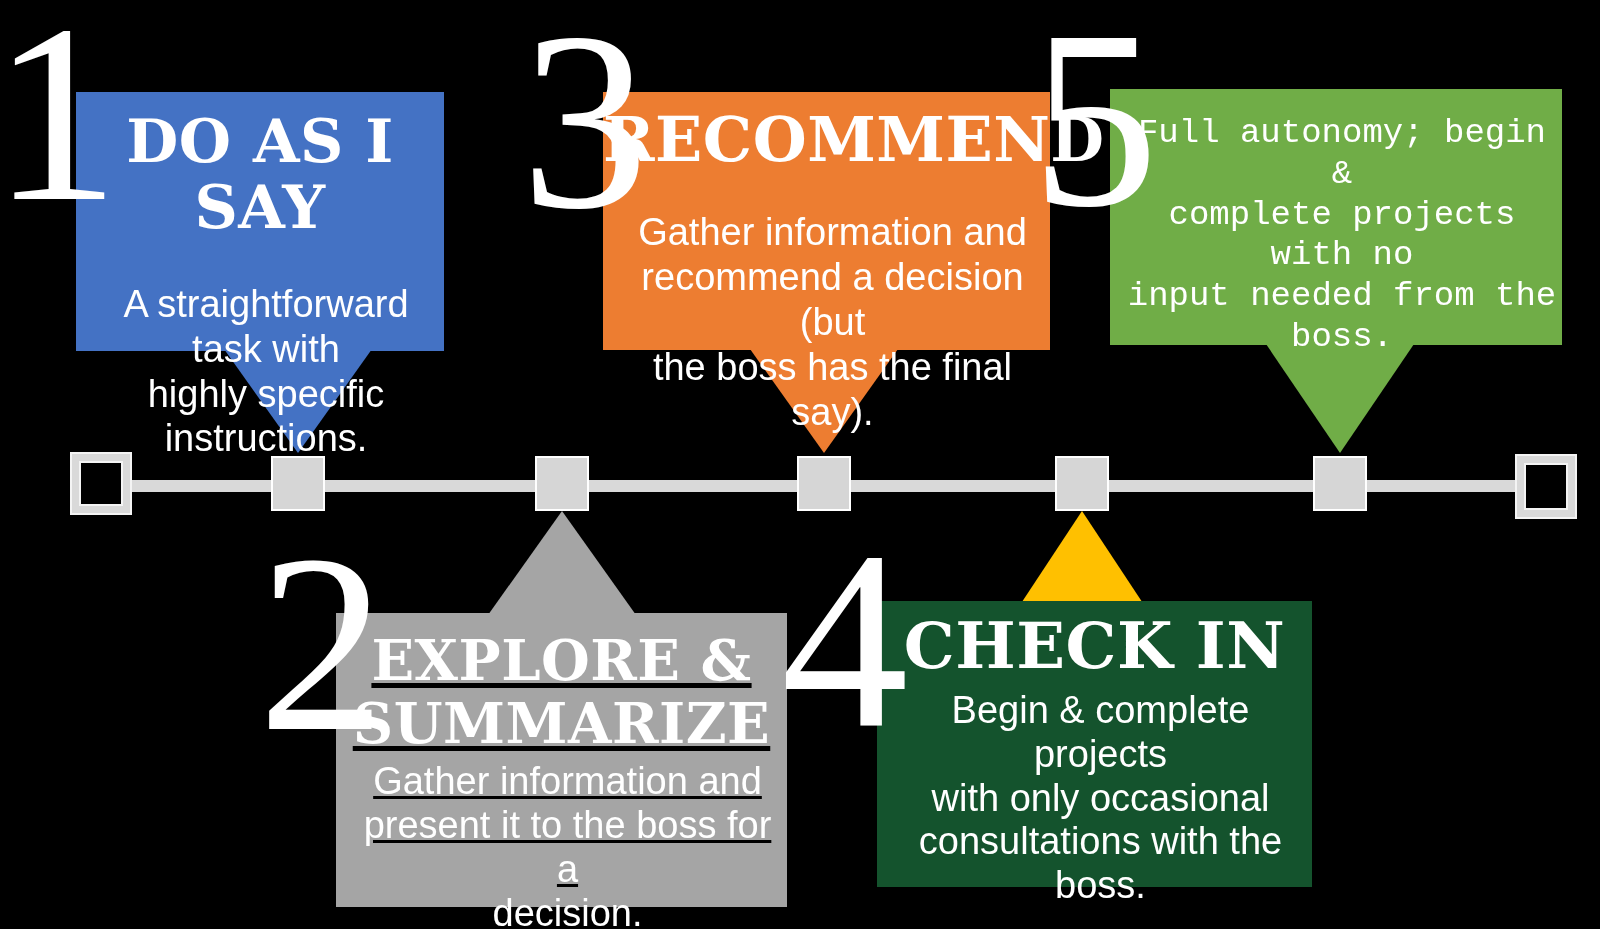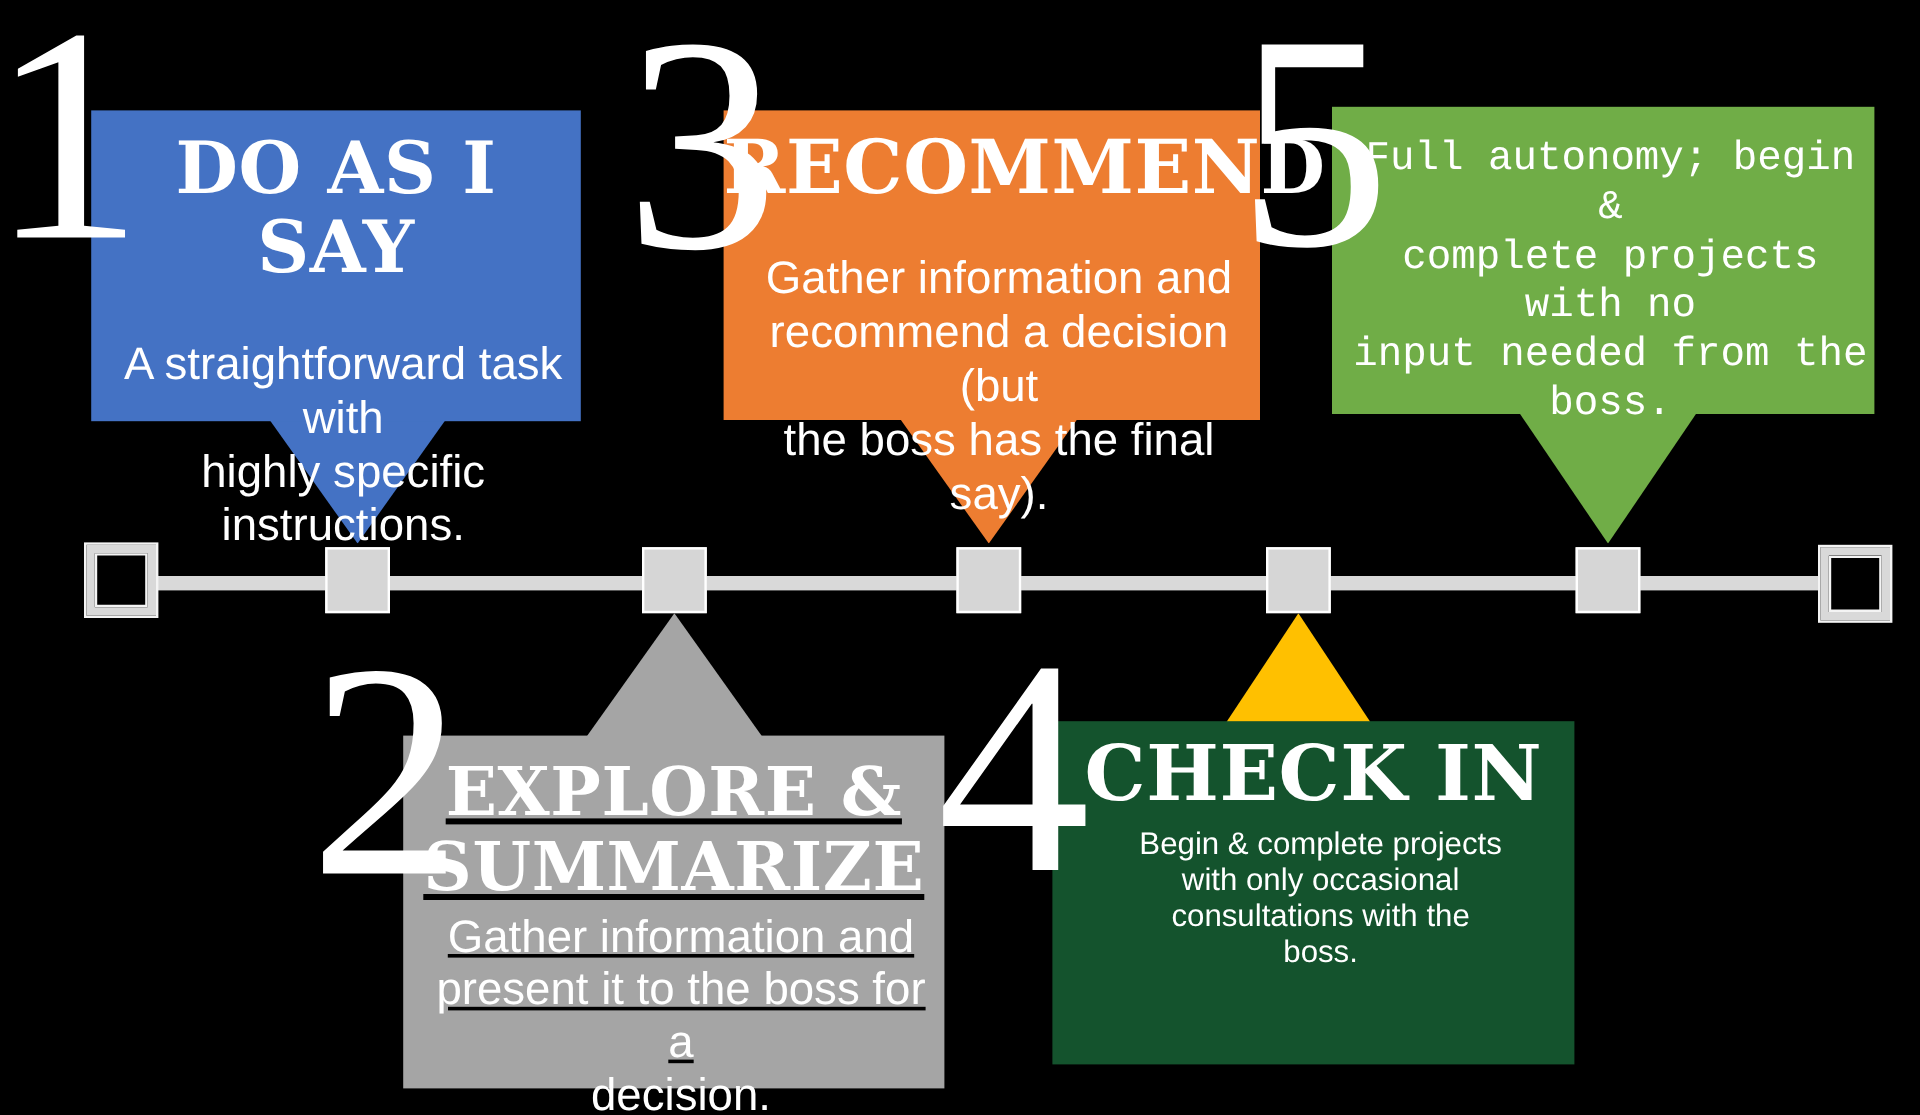--- a/index.html
+++ b/index.html
@@ -21,39 +21,39 @@
   
   .bubble{position:absolute;box-sizing:border-box;z-index:2;text-align:center;}
   .tail{position:absolute;z-index:2;}
   .tail.down{clip-path:polygon(0 0,100% 0,50% 100%);}
   .tail.up{clip-path:polygon(50% 0,100% 100%,0 100%);}
 
   .title{color:#FFFFFF;font-family:"DejaVu Serif","Liberation Serif",serif;font-weight:700;
          white-space:pre-line;line-height:1.1;letter-spacing:.5px;}
   .body{color:#FFFFFF;white-space:pre-line;margin-left:12px;}
 
-  .c1 .bubble{left:76px;top:92px;width:408px;height:259px;background:#4472C4;}
+  .c1 .bubble{left:76px;top:92px;width:368px;height:259px;background:#4472C4;}
   .c1 .tail{left:224px;top:349px;width:148px;height:104px;background:#4472C4;}
   .c1 .title{font-size:60px;padding-top:16px;}
   .c1 .body{font-size:38px;line-height:1.18;margin-top:42px;}
 
   .c2 .bubble{left:336px;top:613px;width:451px;height:294px;background:#A5A5A5;text-decoration:underline;}
   .c2 .tail{left:488px;top:511px;width:148px;height:104px;background:#A5A5A5;}
   .c2 .title{font-size:56px;padding-top:16px;line-height:1.12;}
   .c2 .body{font-size:38px;line-height:1.15;margin-top:6px;}
 
   .c3 .bubble{left:603px;top:92px;width:447px;height:258px;background:#ED7D31;}
   .c3 .tail{left:750px;top:349px;width:148px;height:104px;background:#ED7D31;}
   .c3 .title{font-size:62px;padding-top:14px;}
   .c3 .body{font-size:38px;line-height:1.18;margin-top:36px;}
 
   .c4 .bubble{left:877px;top:601px;width:435px;height:286px;background:#14532d;}
   .c4 .tail{left:1008px;top:511px;width:148px;height:112px;background:#FFC000;}
   .c4 .title{font-size:64px;padding-top:10px;}
-  .c4 .body{font-size:26px;line-height:1.15;margin-top:8px;}
+  .c4 .body{font-size:38px;line-height:1.15;margin-top:8px;}
 
   .c5 .bubble{left:1110px;top:89px;width:452px;height:256px;background:#70AD47;}
   .c5 .tail{left:1266px;top:344px;width:148px;height:109px;background:#70AD47;}
   .c5 .title{font-size:40px;padding-top:20px;}
   .c5 .body{font-size:34px;line-height:1.2;margin-top:24px;font-family:Liberation Mono, monospace;}
 
   
   .numeral{position:absolute;color:#FFFFFF;font-family:"Liberation Serif",serif;
            font-size:255px;line-height:1;z-index:9;}
   .n1{left:-8px;top:-14px;}

